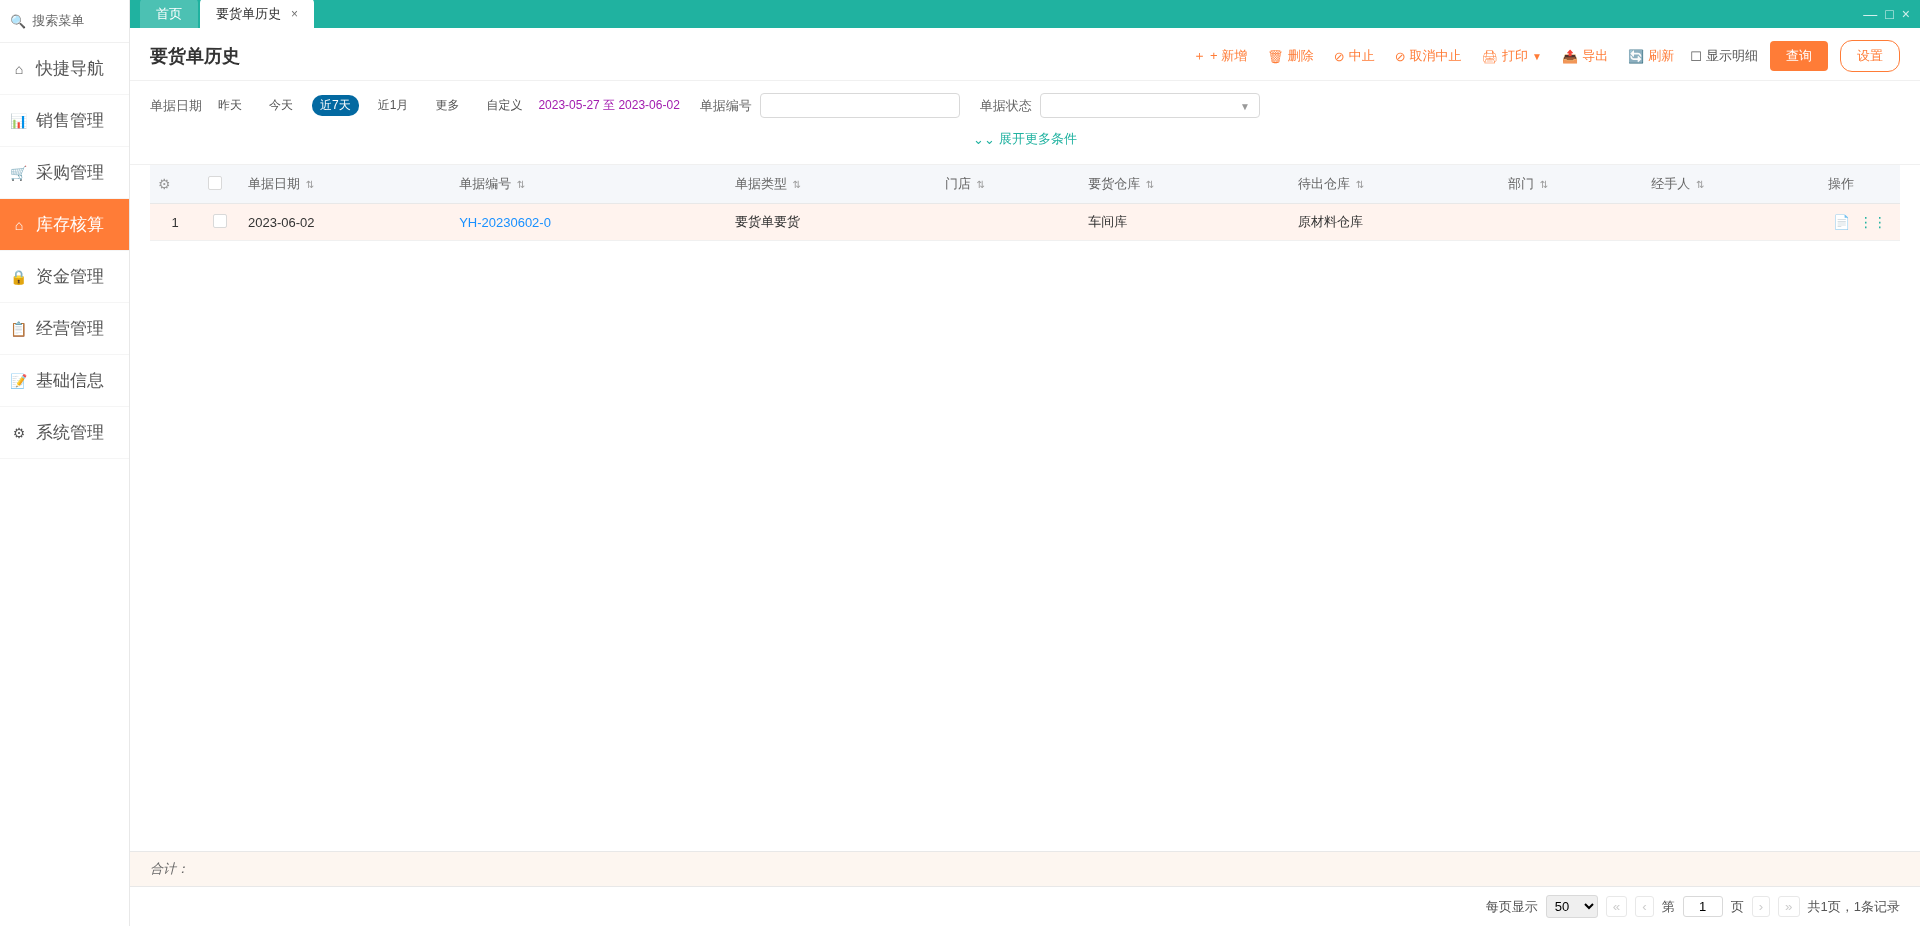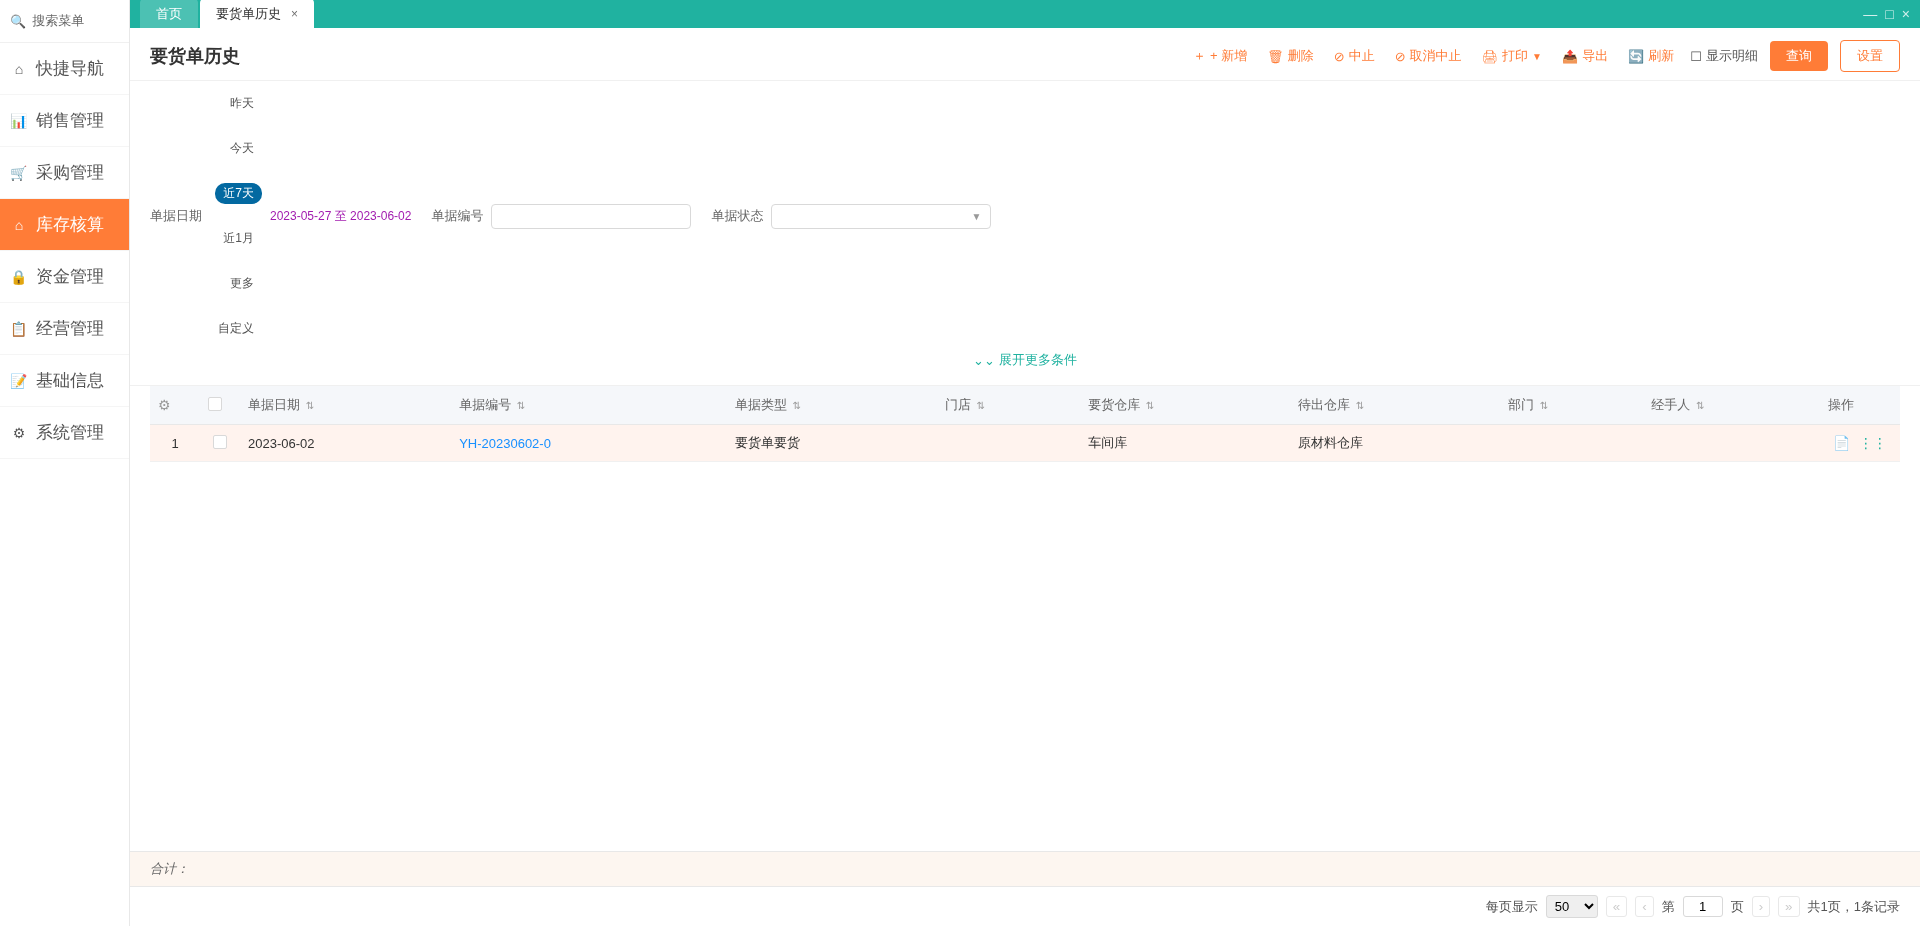--- a/index.html
+++ b/index.html
@@ -27,29 +27,29 @@
 
     
     .page-content { flex: 1; background: #fff; overflow: hidden; display: flex; flex-direction: column; }
 
     
     .page-header { padding: 12px 20px 8px; display: flex; align-items: center; justify-content: space-between; border-bottom: 1px solid #f0f0f0; }
     .page-title { font-size: 18px; font-weight: bold; color: #333; }
     .header-actions { display: flex; align-items: center; gap: 12px; }
     .action-btn { display: flex; align-items: center; gap: 4px; cursor: pointer; color: #555; font-size: 13px; padding: 2px 4px; }
     .btn-primary { background: #ff7c37; color: #fff; border: none; padding: 6px 16px; border-radius: 4px; cursor: pointer; font-size: 13px; }
-    .btn-setting { background: #fff; color: #ff7c37; border: 1px solid #ff7c37; padding: 6px 16px; border-radius: 4px; cursor: pointer; font-size: 13px; }
+    .btn-setting { background: #fff; color: #ff7c37; border: 1px solid #ff7c37; padding: 6px 16px; border-radius: 12px; cursor: pointer; font-size: 13px; }
     .display-toggle { display: flex; align-items: center; gap: 4px; font-size: 13px; cursor: pointer; color: #555; }
 
     
     .filter-area { padding: 12px 20px; border-bottom: 1px solid #f0f0f0; }
     .filter-row { display: flex; align-items: center; gap: 20px; margin-bottom: 8px; }
     .filter-item { display: flex; align-items: center; gap: 8px; }
     .filter-label { color: #666; font-size: 13px; white-space: nowrap; }
-    .date-filters { display: flex; align-items: flex-end; gap: 24px; flex-direction: column; }
+    .date-filters { display: flex; align-items: flex-end; gap: 11px; }
     .date-btn { padding: 2px 8px; border-radius: 3px; cursor: pointer; font-size: 12px; color: #555; }
     .date-btn.active { background: #0369a1; color: #fff; border-radius: 10px; padding: 2px 8px; }
     .date-range { color: #a21caf; font-size: 12px; }
     .filter-input { border: 1px solid #d9d9d9; border-radius: 4px; padding: 4px 10px; font-size: 13px; width: 200px; color: #333; outline: none; }
     .expand-btn { display: flex; align-items: center; gap: 4px; color: #20b2a0; font-size: 13px; cursor: pointer; padding: 4px 12px; }
 
     
     .table-container { flex: 1; overflow: auto; padding: 0 20px; }
     .data-table { width: 100%; border-collapse: collapse; margin-top: 0; }
     .data-table thead tr { background: #f5f7fa; }

